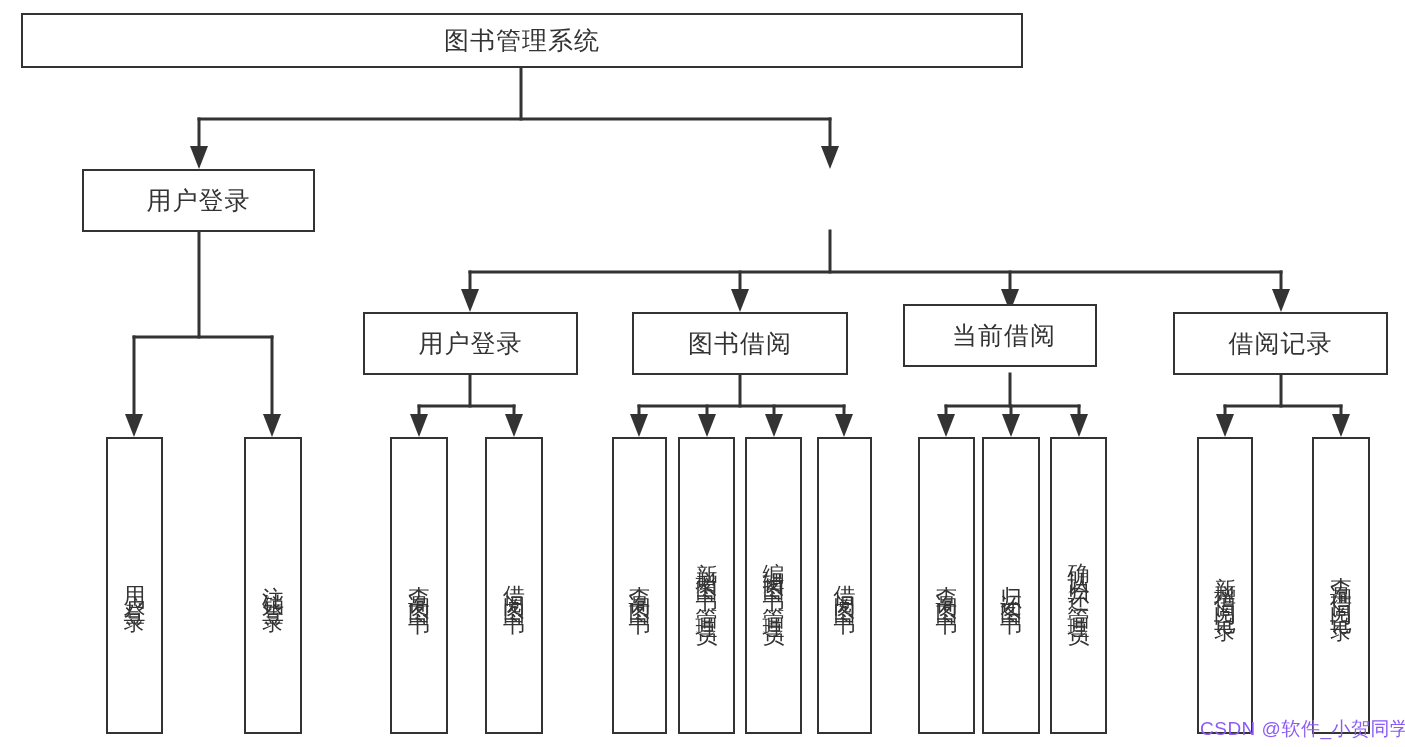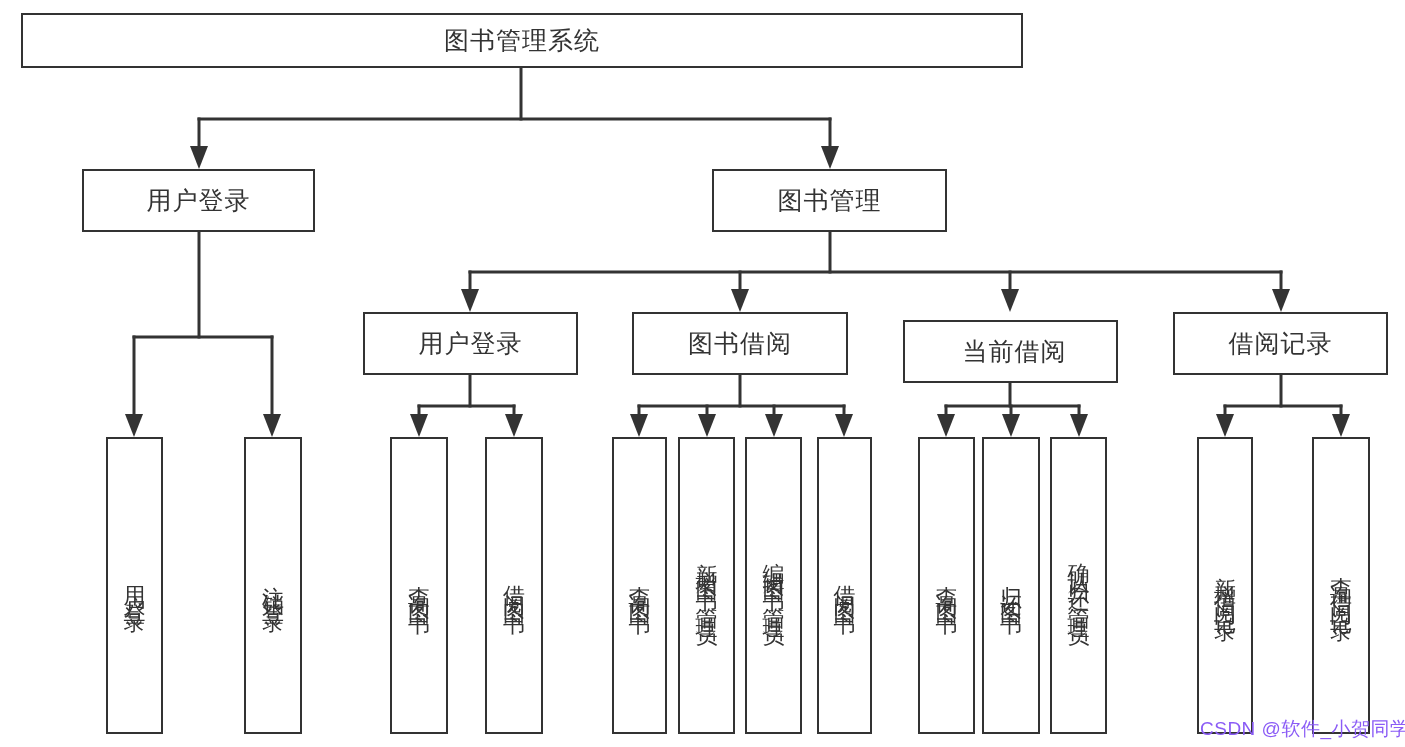--- a/index.html
+++ b/index.html
@@ -100,31 +100,28 @@
     </g>
   </svg>
 
   <div class="box" style="left:21px; top:13px; width:1002px; height:55px;">
     <span class="hlabel">图书管理系统</span>
   </div>
 
   <div class="box" style="left:82px; top:169px; width:233px; height:63px;">
     <span class="hlabel">用户登录</span>
   </div>
-  <div class="box" style="left:712px; top:169px; width:235px; height:63px;">
-    <span class="hlabel">图书管理</span>
-  </div>
 
   <div class="box" style="left:363px; top:312px; width:215px; height:63px;">
     <span class="hlabel">用户登录</span>
   </div>
   <div class="box" style="left:632px; top:312px; width:216px; height:63px;">
     <span class="hlabel">图书借阅</span>
   </div>
-  <div class="box" style="left:903px; top:320px; width:215px; height:63px;padding-left:8px;">
+  <div class="box" style="left:903px; top:304px; width:194px; height:63px;padding-left:8px;">
     <span class="hlabel">当前借阅</span>
   </div>
   <div class="box" style="left:1173px; top:312px; width:215px; height:63px;">
     <span class="hlabel">借阅记录</span>
   </div>
 
   <div class="box" style="left:106px; top:437px; width:57px; height:297px;">
     <span class="vlabel">用户登录</span>
   </div>
   <div class="box" style="left:244px; top:437px; width:58px; height:297px;">

